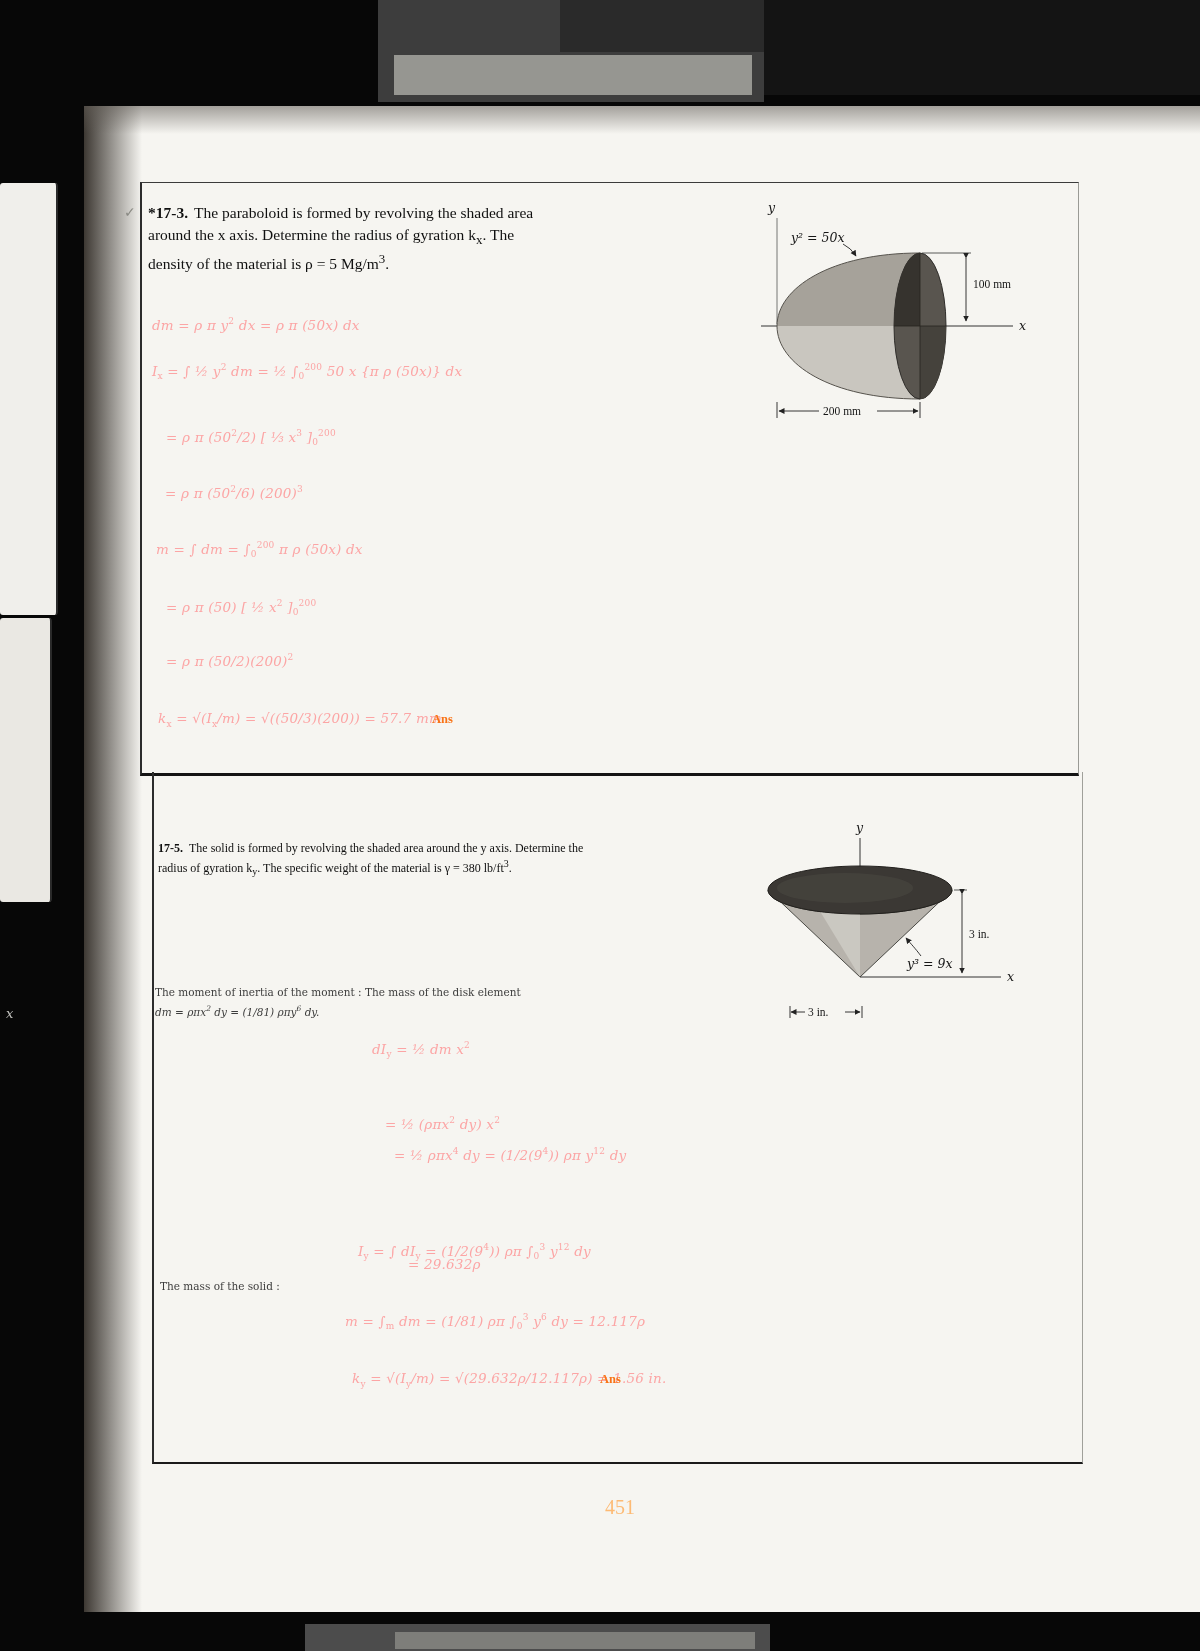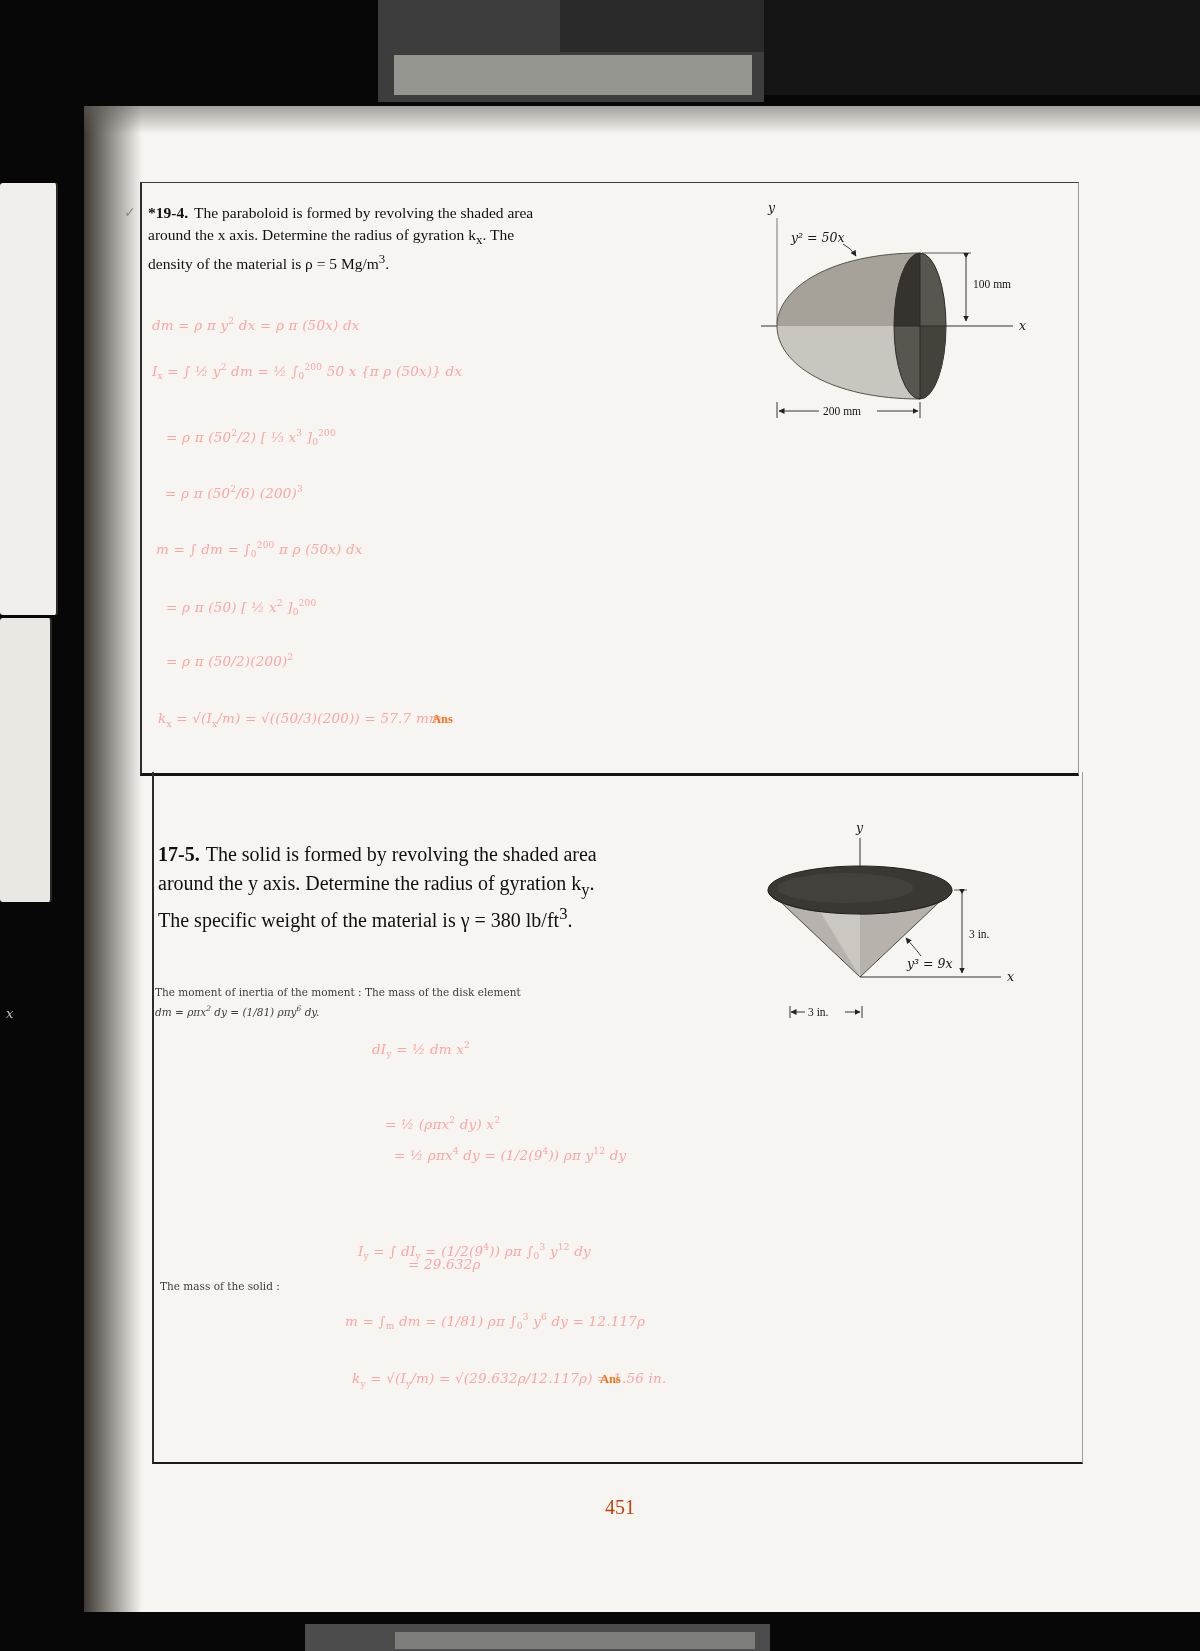--- a/index.html
+++ b/index.html
@@ -18,21 +18,21 @@
   .stmt{position:absolute;font-family:"Liberation Serif",serif;font-size:15.5px;color:#101010;line-height:1.45;}
   .stmt b{font-weight:bold;margin-right:6px;}
   .eq{position:absolute;font-family:"DejaVu Serif",serif;font-style:italic;font-size:13.5px;
     color:#fca5a5;white-space:nowrap;letter-spacing:.2px;}
   .eq sup,.eq sub{font-size:9px;font-style:normal;}
   .note{position:absolute;font-family:"DejaVu Serif",serif;font-size:10.5px;color:#2a2a2a;white-space:nowrap;opacity:.9;}
   .note sup,.note sub{font-size:7.5px;}
   .ans{position:absolute;font-family:"Liberation Serif",serif;font-weight:bold;font-size:12.5px;color:#f97316;}
   .checkmark{position:absolute;font-family:"DejaVu Sans",sans-serif;font-size:14px;color:#8a8a84;}
   .pagenum{position:absolute;left:540px;top:1496px;width:160px;text-align:center;
-    font-family:"Liberation Serif",serif;font-size:20px;color:#c2410c;}
+    font-family:"Liberation Serif",serif;font-size:20px;color:#fdba74;}
   .margin-x{position:absolute;left:6px;top:1006px;font-family:"DejaVu Serif",serif;
     font-style:italic;font-size:13px;color:#c2c2be;}
   .scan-rect{position:absolute;}
   svg.fig{position:absolute;}
   .fl{font-family:"DejaVu Serif",serif;font-style:italic;font-size:12.5px;fill:#161616;}
   .fd{font-family:"Liberation Serif",serif;font-size:11.5px;fill:#161616;}
 </style>
 </head>
 <body>
 
@@ -50,21 +50,21 @@
   <div class="frag" style="left:0;top:183px;width:56px;height:432px;"></div>
   <div class="frag" style="left:0;top:618px;width:50px;height:284px;background:#eae8e3;"></div>
   <div class="margin-x">x</div>
 
   <div class="box box1"></div>
   <div class="box box2"></div>
 
   <div class="checkmark" style="left:124px;top:204px;">✓</div>
 
   <div class="stmt" style="left:148px;top:202px;width:412px;">
-    <b>*19-4.</b><span>The paraboloid is formed by revolving the shaded area around the x axis. Determine the radius of gyration k<sub>x</sub>. The density of the material is ρ = 5 Mg/m<sup>3</sup>.</span>
+    <b>*17-3.</b><span>The paraboloid is formed by revolving the shaded area around the x axis. Determine the radius of gyration k<sub>x</sub>. The density of the material is ρ = 5 Mg/m<sup>3</sup>.</span>
   </div>
 
   <div class="eq" style="left:152px;top:316px;">dm = ρ π y<sup>2</sup> dx  =  ρ π (50x) dx</div>
   <div class="eq" style="left:152px;top:362px;">I<sub>x</sub> = ∫ ½ y<sup>2</sup> dm  =  ½ ∫<sub>0</sub><sup>200</sup>  50 x {π ρ (50x)} dx</div>
   <div class="eq" style="left:166px;top:428px;">= ρ π (50<sup>2</sup>/2) [ ⅓ x<sup>3</sup> ]<sub>0</sub><sup>200</sup></div>
   <div class="eq" style="left:165px;top:484px;">= ρ π (50<sup>2</sup>/6) (200)<sup>3</sup></div>
   <div class="eq" style="left:156px;top:540px;">m = ∫ dm = ∫<sub>0</sub><sup>200</sup> π ρ (50x) dx</div>
   <div class="eq" style="left:166px;top:598px;">= ρ π (50) [ ½ x<sup>2</sup> ]<sub>0</sub><sup>200</sup></div>
   <div class="eq" style="left:166px;top:652px;">= ρ π (50/2)(200)<sup>2</sup></div>
   <div class="eq" style="left:158px;top:710px;">k<sub>x</sub> = √(I<sub>x</sub>/m) = √((50/3)(200)) = 57.7 mm</div>
@@ -106,21 +106,21 @@
     <line x1="231" y1="62" x2="231" y2="125" stroke="#222" stroke-width="0.9" marker-start="url(#a1)" marker-end="url(#a1)"></line>
     <text x="238" y="92" class="fd">100 mm</text>
 
     <line x1="42" y1="206" x2="42" y2="222" stroke="#222" stroke-width="0.9"></line>
     <line x1="185" y1="206" x2="185" y2="222" stroke="#222" stroke-width="0.9"></line>
     <line x1="84" y1="215" x2="44" y2="215" stroke="#222" stroke-width="0.9" marker-end="url(#a1)"></line>
     <line x1="142" y1="215" x2="183" y2="215" stroke="#222" stroke-width="0.9" marker-end="url(#a1)"></line>
     <text x="88" y="219" class="fd">200 mm</text>
   </svg>
 
-  <div class="stmt" style="left:158px;top:840px;width:452px;font-size:20px;">
+  <div class="stmt" style="left:158px;top:840px;width:452px;font-size:12px;">
     <b>17-5.</b><span>The solid is formed by revolving the shaded area around the y axis. Determine the radius of gyration k<sub>y</sub>. The specific weight of the material is γ = 380 lb/ft<sup>3</sup>.</span>
   </div>
 
   <div class="note" style="left:155px;top:986px;">The moment of inertia of the moment : The mass of the disk element</div>
   <div class="note" style="left:155px;top:1004px;font-style:italic;">dm = ρπx<sup>2</sup> dy = (1/81) ρπy<sup>6</sup> dy.</div>
 
   <div class="eq" style="left:372px;top:1040px;">dI<sub>y</sub> = ½ dm x<sup>2</sup></div>
   <div class="eq" style="left:385px;top:1115px;">= ½ (ρπx<sup>2</sup> dy) x<sup>2</sup></div>
   <div class="eq" style="left:394px;top:1146px;">= ½ ρπx<sup>4</sup> dy = (1/2(9<sup>4</sup>)) ρπ y<sup>12</sup> dy</div>
   <div class="eq" style="left:358px;top:1202px;margin-top:40px;">I<sub>y</sub> = ∫ dI<sub>y</sub> = (1/2(9<sup>4</sup>)) ρπ ∫<sub>0</sub><sup>3</sup> y<sup>12</sup> dy</div>

